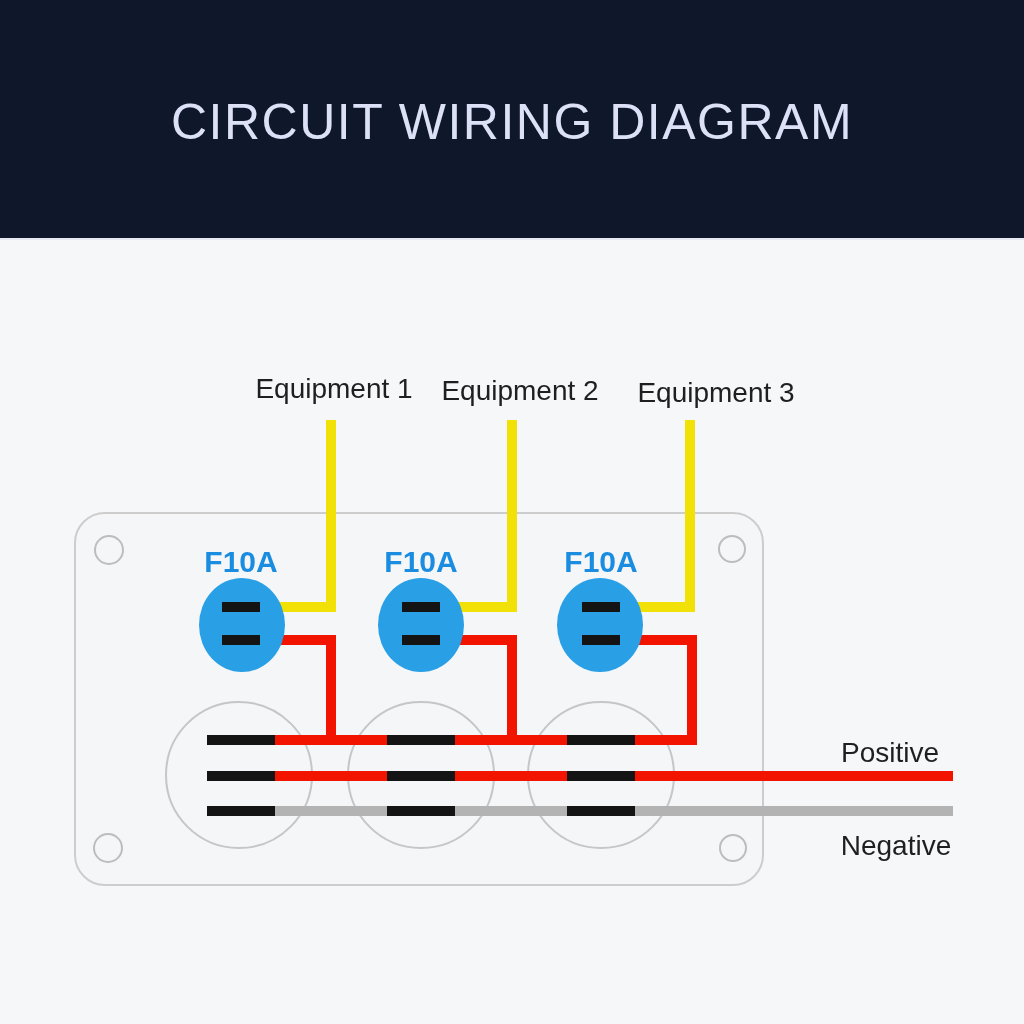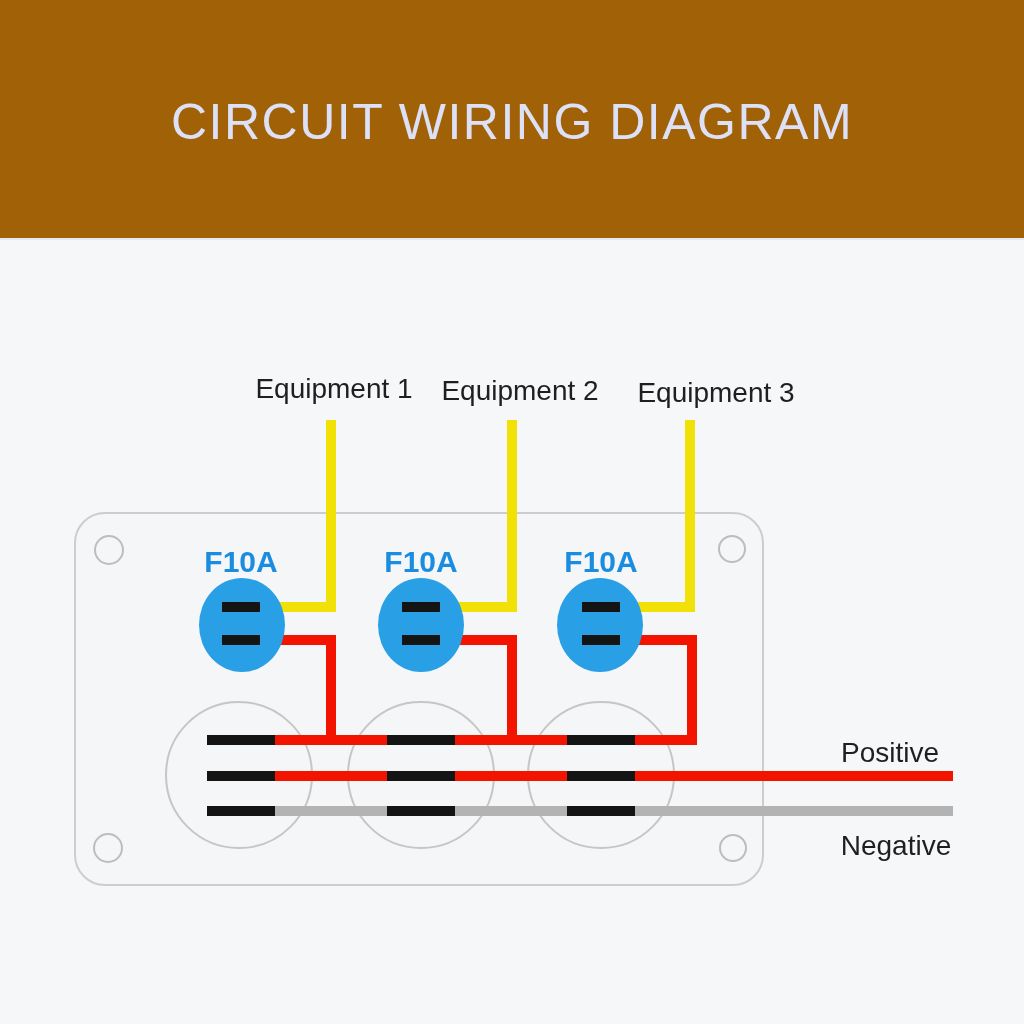--- a/index.html
+++ b/index.html
@@ -14,21 +14,21 @@
   .page {
     position: relative;
     width: 1024px;
     height: 1024px;
   }
   .banner {
     position: absolute;
     top: 0; left: 0;
     width: 1024px;
     height: 240px;
-    background: #a16207;
+    background: #0f172a;
     border-bottom: 2px solid #e6e9f2;
     display: flex;
     align-items: center;
     justify-content: center;
     box-sizing: border-box;
   }
   .banner h1 {
     margin: 0;
     padding-top: 6px;
     font-size: 50px;

